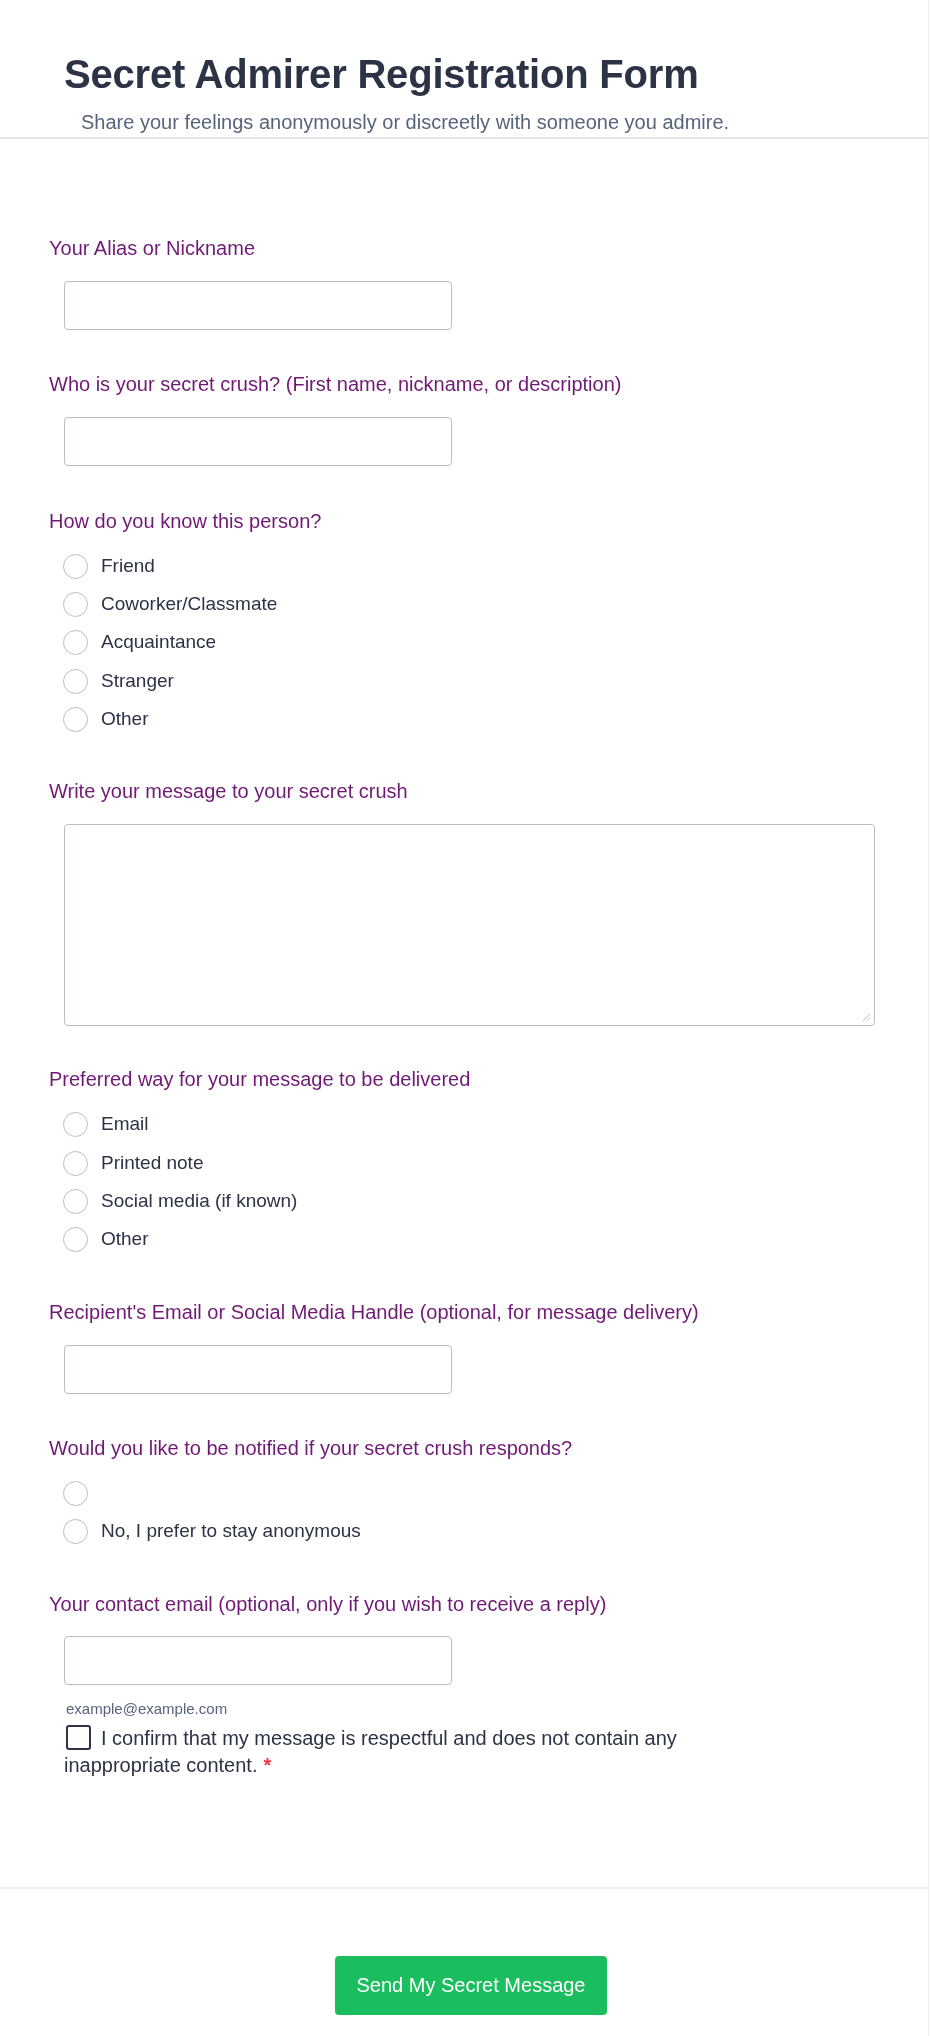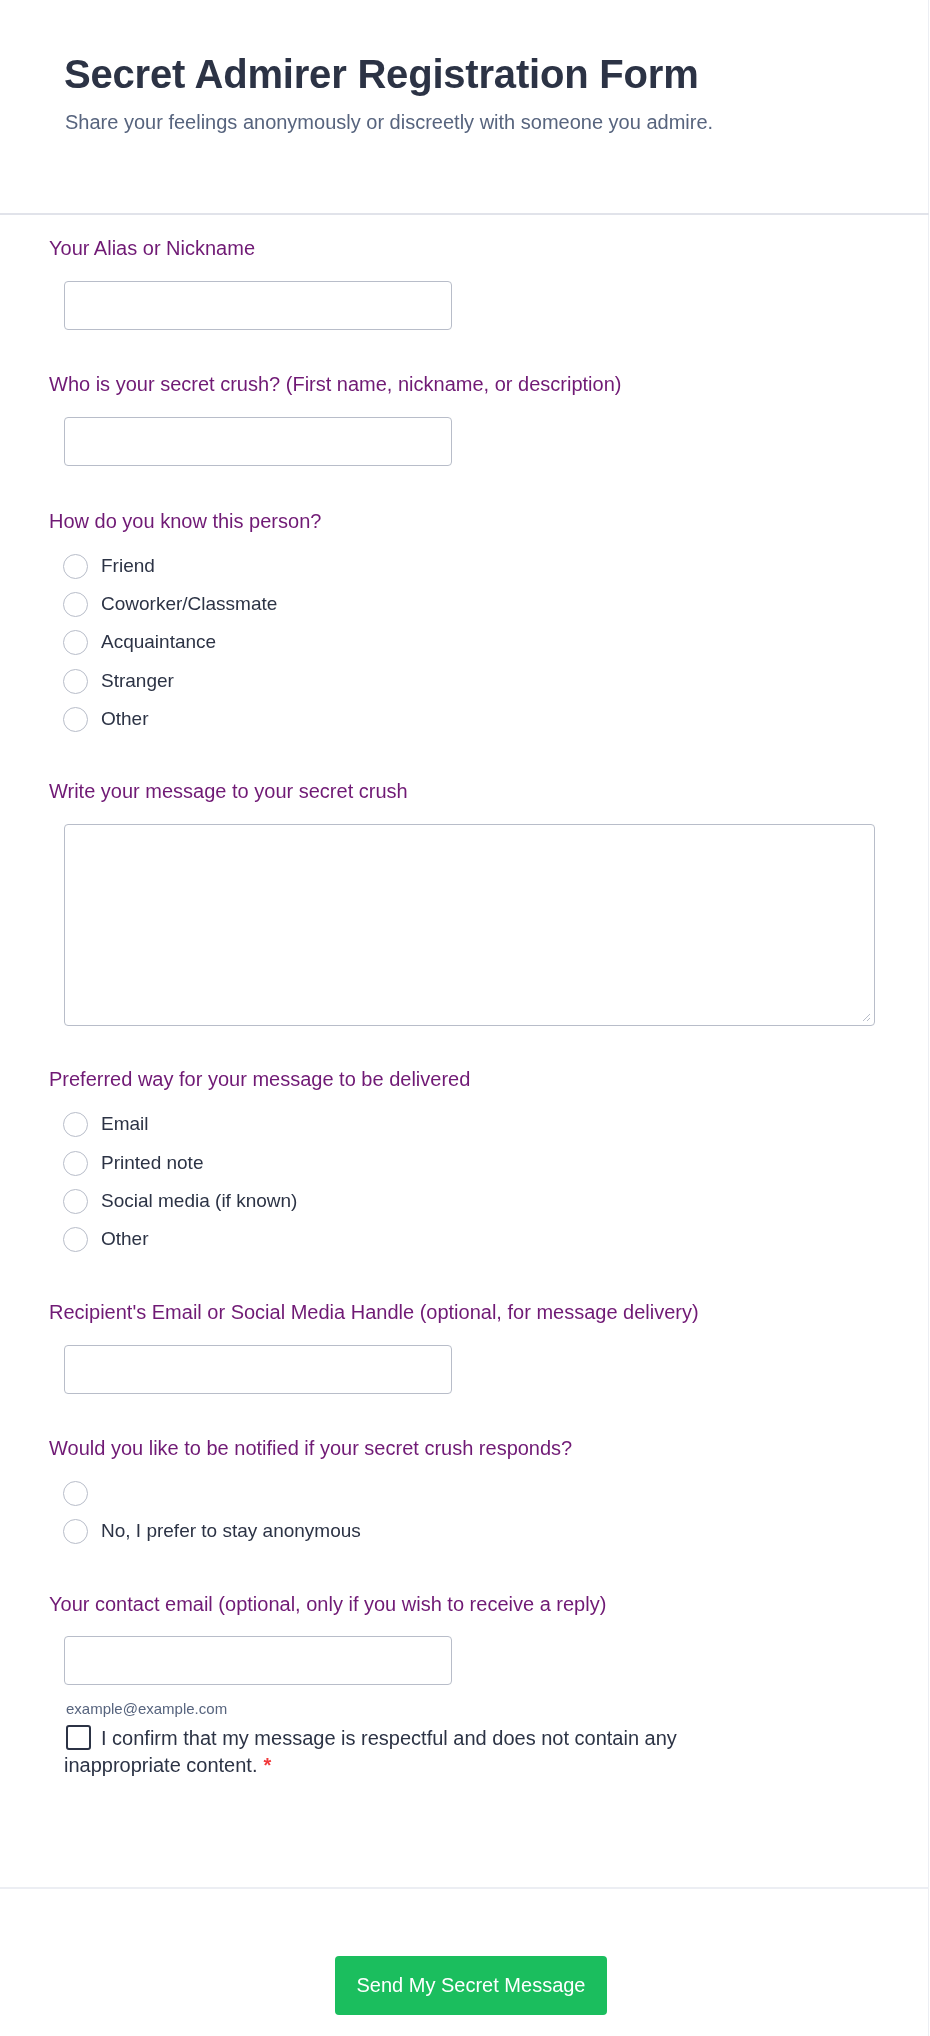--- a/index.html
+++ b/index.html
@@ -1,21 +1,21 @@
 <!DOCTYPE html>
 <html><head>
 <meta charset="utf-8">
 <style>
   * { box-sizing: border-box; margin: 0; padding: 0; }
   html, body { width: 930px; height: 2036px; background: #ffffff; overflow: hidden; }
   body { font-family: "Liberation Sans", "DejaVu Sans", sans-serif; color: #2c3345; position: relative; }
   .page { position: absolute; left: 0; top: 0; width: 929px; height: 2036px; border-right: 1px solid #eceef3; background:#fff; }
-  .header { position: absolute; left: 0; top: 0; width: 929px; height: 215px; border-bottom: 2px solid #e1e3ea; }
+  .header { position: absolute; left: 0; top: 0; width: 929px; height: 139px; border-bottom: 2px solid #e1e3ea; }
   .title { position: absolute; left: 64px; top: 52px; font-size: 40px; font-weight: bold; color: #2c3345; white-space: nowrap; letter-spacing: -0.2px; }
-  .subtitle { position: absolute; left: 65px; top: 111px; font-size: 20px; color: #57647e; white-space: nowrap; }
+  .subtitle { position: absolute; left: 81px; top: 111px; font-size: 20px; color: #57647e; white-space: nowrap; }
   .q-label { position: absolute; left: 49px; font-size: 20px; color: #701a75; white-space: nowrap; }
   .text-input { position: absolute; left: 64px; width: 388px; height: 49px; border: 1px solid #b8bdc9; border-radius: 4px; background: #fff; }
   .textarea { position: absolute; left: 64px; top: 824px; width: 811px; height: 202px; border: 1px solid #b8bdc9; border-radius: 4px; background: #fff; }
   .resize-grip { position: absolute; right: 3px; bottom: 3px; width: 10px; height: 10px; }
   .radio-row { position: absolute; left: 63px; height: 26px; display: flex; align-items: center; white-space: nowrap; }
   .radio { width: 25px; height: 25px; border: 1.5px solid #b8bdc9; border-radius: 50%; background: #fff; flex: none; }
   .radio-label { margin-left: 13px; font-size: 19px; color: #2c3345; }
   .sublabel { position: absolute; left: 66px; top: 1700px; font-size: 15px; color: #57647e; }
   .confirm { position: absolute; left: 64px; top: 1725px; width: 700px; font-size: 20px; line-height: 27px; color: #2c3345; }
   .checkbox { display: inline-block; width: 25px; height: 25px; border: 2px solid #2c3345; border-radius: 3px; vertical-align: -5px; margin-left: 2px; margin-right: 10px; background: #fff; }

